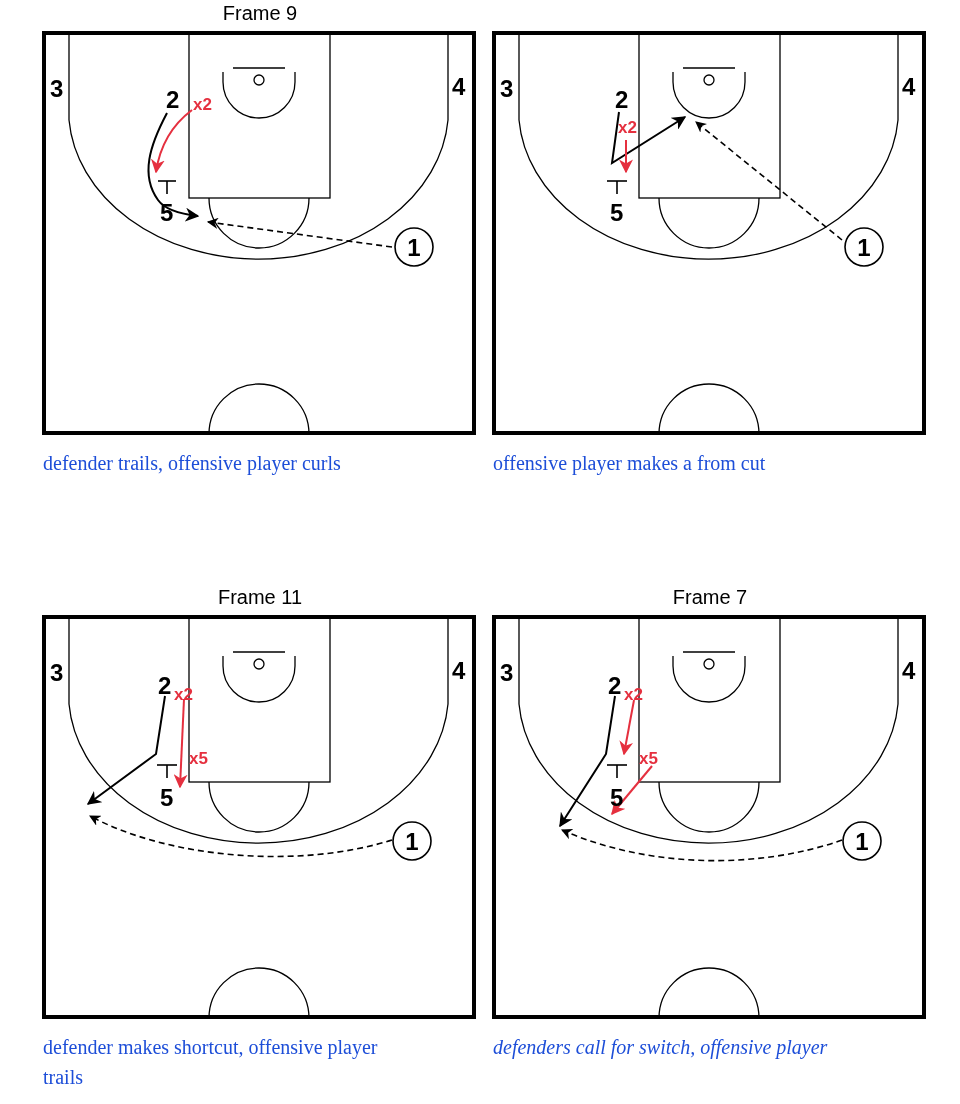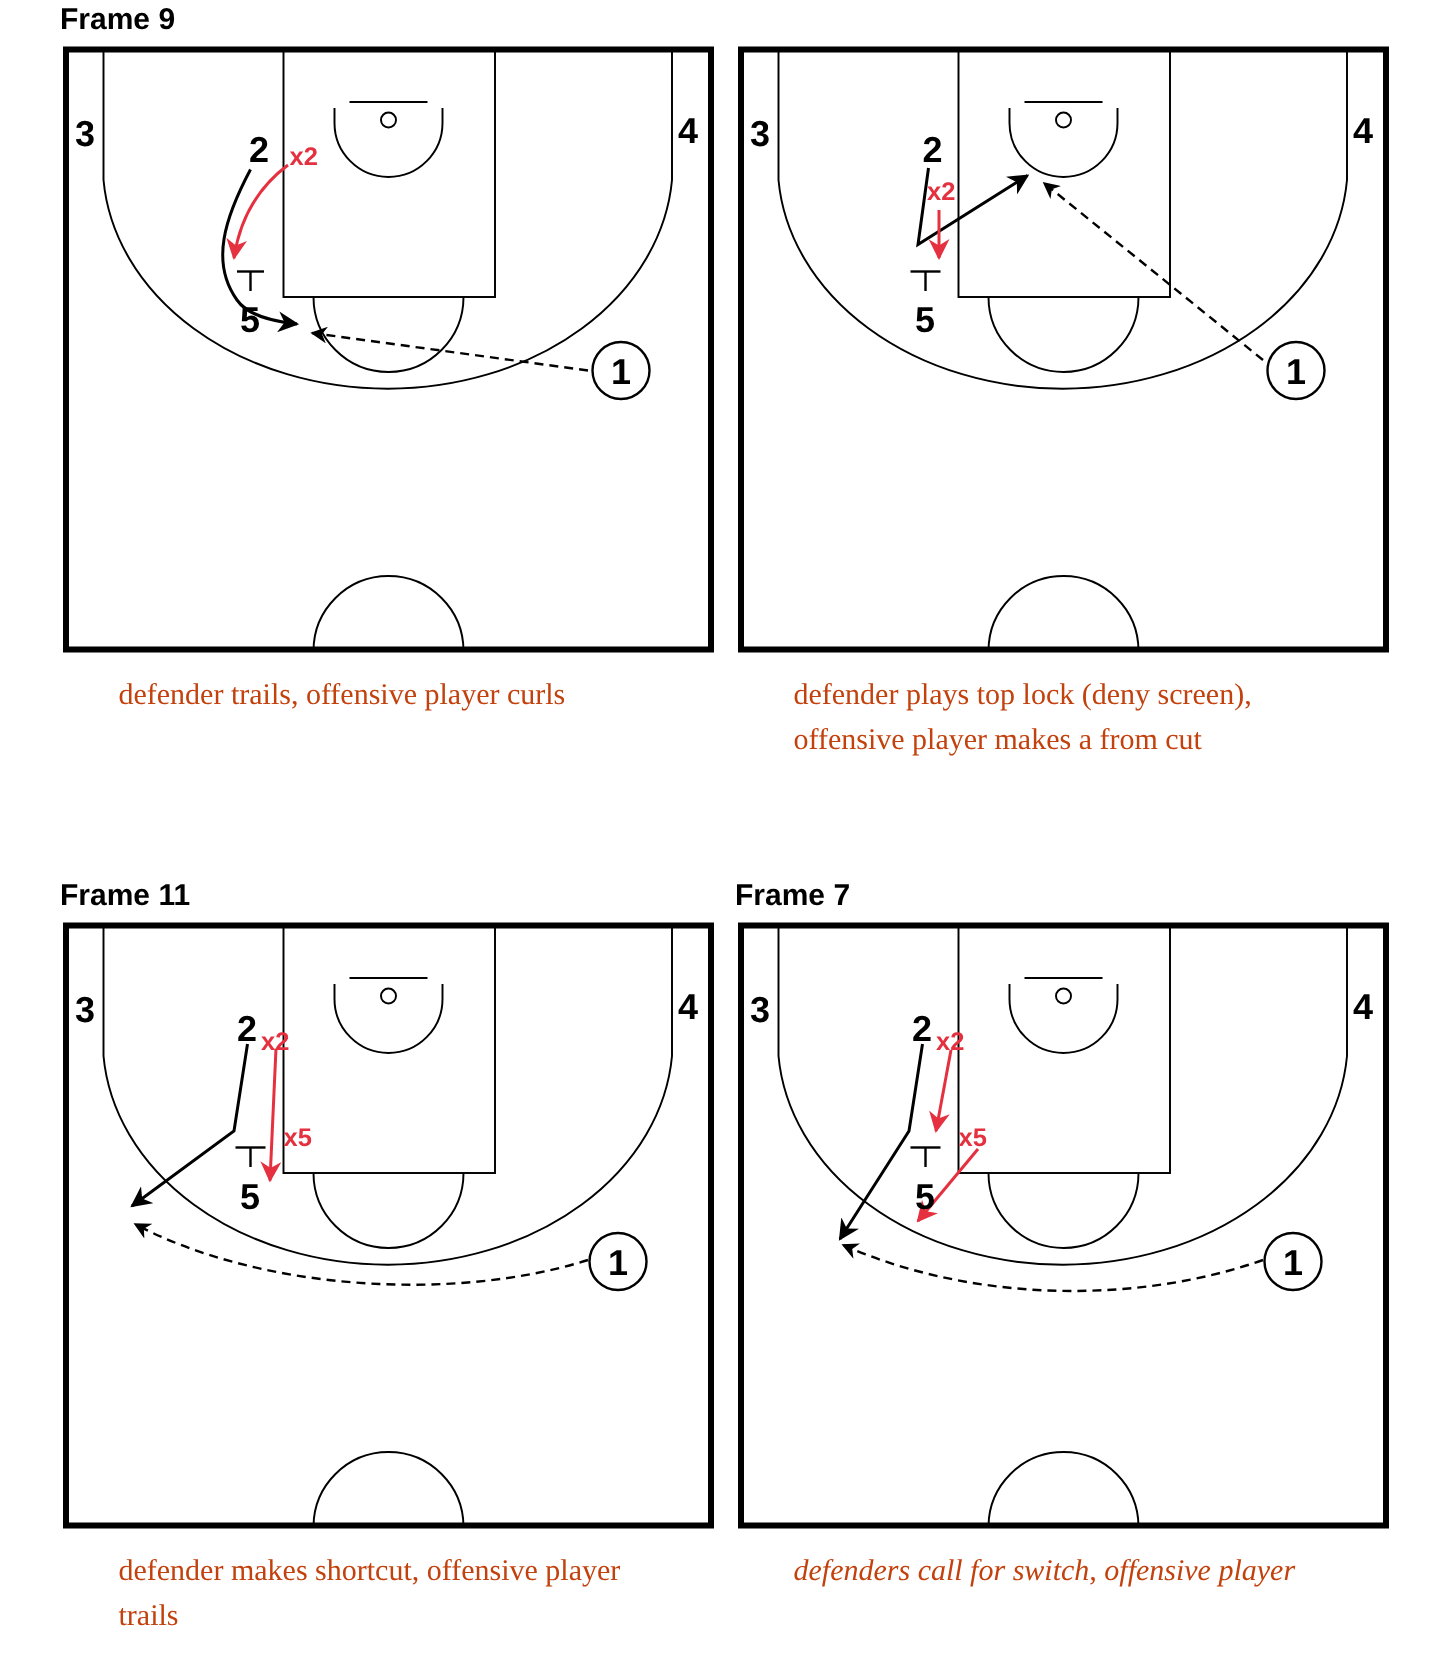--- a/index.html
+++ b/index.html
@@ -1,20 +1,20 @@
 <!DOCTYPE html>
 <html><head>
 <meta charset="utf-8">
 <style>
   html, body { margin:0; padding:0; background:#ffffff; }
   body { width:960px; height:1104px; position:relative; overflow:hidden; font-family:"Liberation Sans", sans-serif; }
   .panel { position:absolute; width:440px; }
-  .frame-title { position:absolute; left:0; width:440px; font-family:"Liberation Sans", sans-serif; font-size:20px; color:#000; top:2px;font-weight:bold; }
+  .frame-title { position:absolute; left:0; width:440px; text-align:center; font-family:"Liberation Sans", sans-serif; font-size:20px; color:#000; top:2px; }
   .court { position:absolute; left:0; top:30px; }
-  .caption { position:absolute; left:3px; font-family:"Liberation Serif", serif; font-size:20px; line-height:30px; color:#c2410c; width:440px;margin-left:36px; }
+  .caption { position:absolute; left:3px; font-family:"Liberation Serif", serif; font-size:20px; line-height:30px; color:#1d4ed8; width:440px; }
   .caption div { white-space:nowrap; }
 </style>
 </head>
 <body>
 
 <svg width="0" height="0" style="position:absolute">
   <defs>
     <marker id="ah-black" viewBox="0 0 10 10" refX="9" refY="5" markerWidth="7" markerHeight="7" orient="auto-start-reverse">
       <path d="M0,0 L10,5 L0,10 L3,5 z" fill="#000"></path>
     </marker>
@@ -83,21 +83,20 @@
       <text x="50" y="97" font-size="24">3</text>
       <text x="452" y="95" font-size="24">4</text>
       <text x="165" y="108" font-size="24">2</text>
       <text x="160" y="221" font-size="24">5</text>
       <text x="168" y="133" font-size="17" fill="#e5303f">x2</text>
     </g>
     <circle cx="414" cy="247" r="19" fill="#fff" stroke="#000" stroke-width="1.6"></circle>
     <text x="414" y="256" text-anchor="middle" font-family="Liberation Sans, sans-serif" font-weight="bold" font-size="24">1</text>
   </svg>
   <div class="caption" style="top:448px;">
-    <div>defender plays top lock (deny screen),</div>
     <div>offensive player makes a from cut</div>
   </div>
 </div>
 
 <div class="panel" style="left:40px; top:584px; height:520px;">
   <div class="frame-title">Frame 11</div>
   <svg class="court" width="440" height="410" viewBox="40 30 440 410">
     <g fill="none" stroke="#000" stroke-width="1.3">
       <path d="M69,32 V120 A190,150 0 0 0 448,120 V32"></path>
       <rect x="189" y="32" width="141" height="166"></rect>

